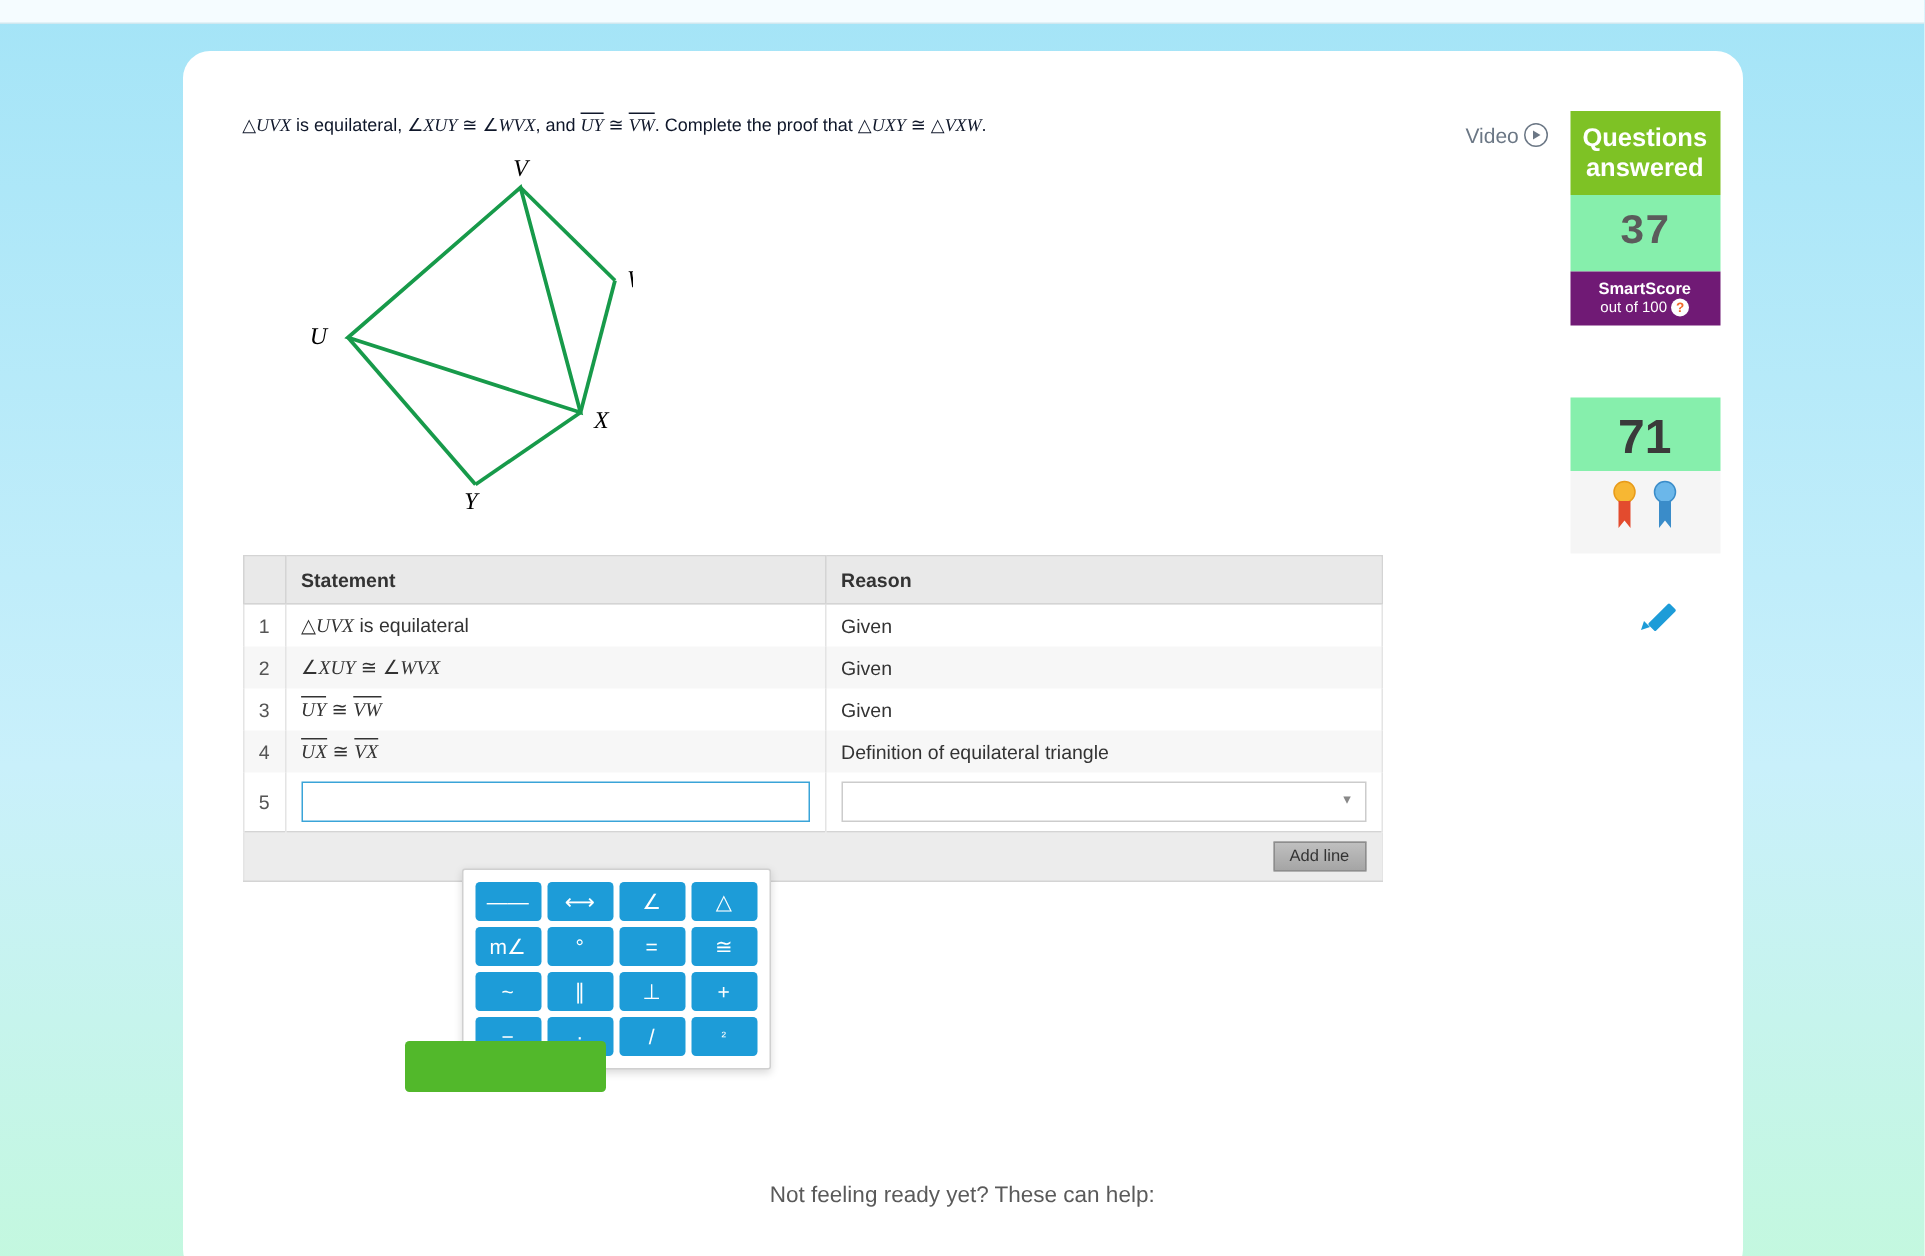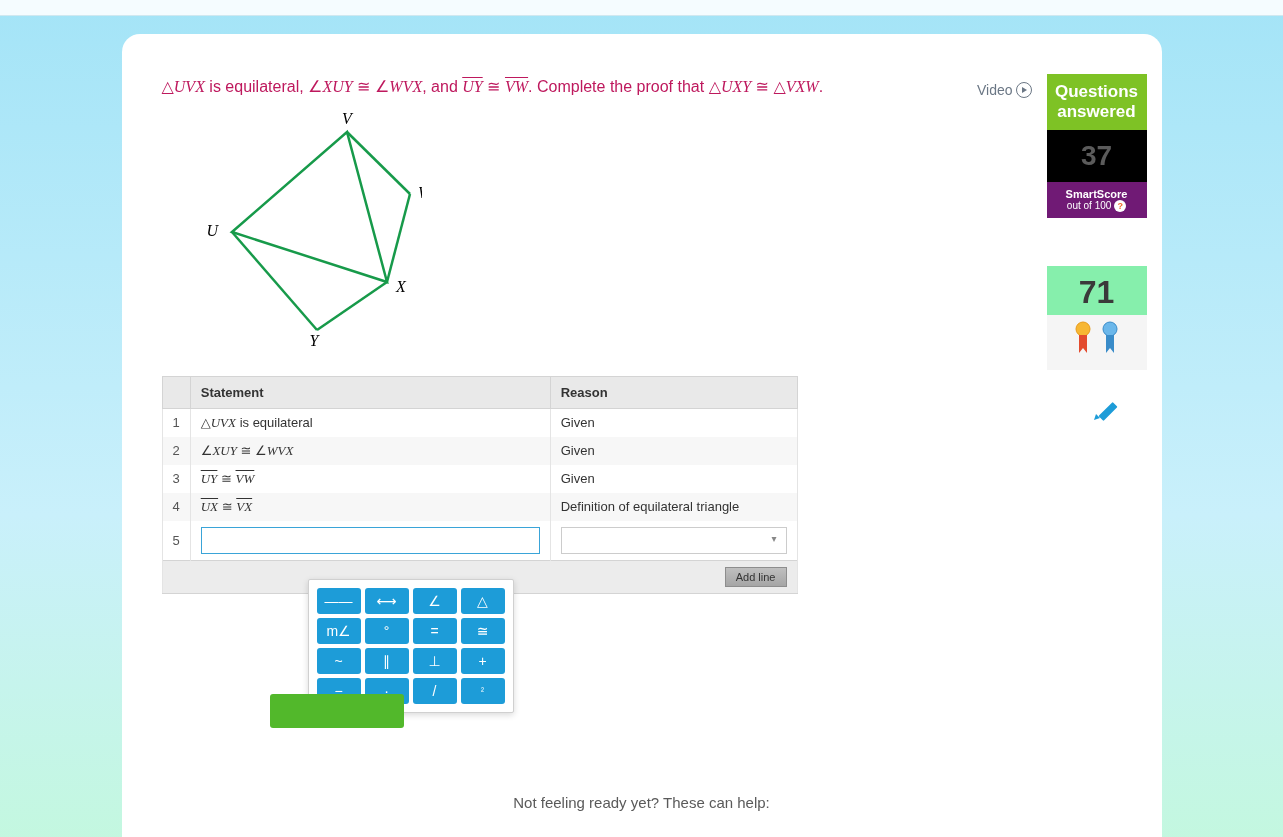--- a/index.html
+++ b/index.html
@@ -44,42 +44,42 @@
   }
   .score-panel {
     position: absolute;
     top: 40px;
     right: 15px;
     width: 100px;
     font-size: 12px;
     text-align:center;
   }
   .qa-head { background:#7ec225; color:#fff; font-weight:bold; padding:8px 4px; font-size:17px; }
-  .qa-val { background:#000000; color:#5b5b5b; font-size:28px; font-weight:bold; padding:10px 0; }
+  .qa-val { background:#86efac; color:#5b5b5b; font-size:28px; font-weight:bold; padding:10px 0;font-family:Liberation Mono, monospace; }
   .ss-head { background:#701a75; color:#fff; font-weight:bold; padding:6px 4px; font-size:11px; }
   .ss-head small{ display:block; font-weight:normal; font-size:10px;}
   .ss-val { background:#86efac; color:#3a3a3a; font-size:32px; font-weight:bold; padding:8px 0 4px;margin-top:48px; }
   .ribbons { background:#f5f5f5; padding:6px 0 12px; }
   .ribbons svg { width:20px; height:34px; margin:0 2px;}
   .pencil-icon {
     position:absolute; top:360px; right:40px; width:30px; height:30px; transform:rotate(0deg); cursor:pointer;
   }
   .problem-text {
-    font-size: 16px;
-    color: #be185d;
+    font-size: 12px;
+    color: #0f172a;
     line-height: 1.6;
   }
   .tri { font-family: 'Times New Roman', serif; }
   .ital { font-style: italic; font-family: 'Times New Roman', serif; }
   .seg { text-decoration: overline; font-style: italic; font-family: 'Times New Roman', serif; }
   .congr { font-family: Arial; }
   .figure { margin: 12px 0 20px 30px; }
   table.proof {
     border-collapse: collapse;
-    width: 636px;
+    width: 760px;
     font-size: 13px;
   }
   table.proof th {
     background: #e9e9e9;
     text-align: left;
     padding: 8px 10px;
     border: 1px solid #d4d4d4;
     font-weight: bold;
     color:#333;
   }

